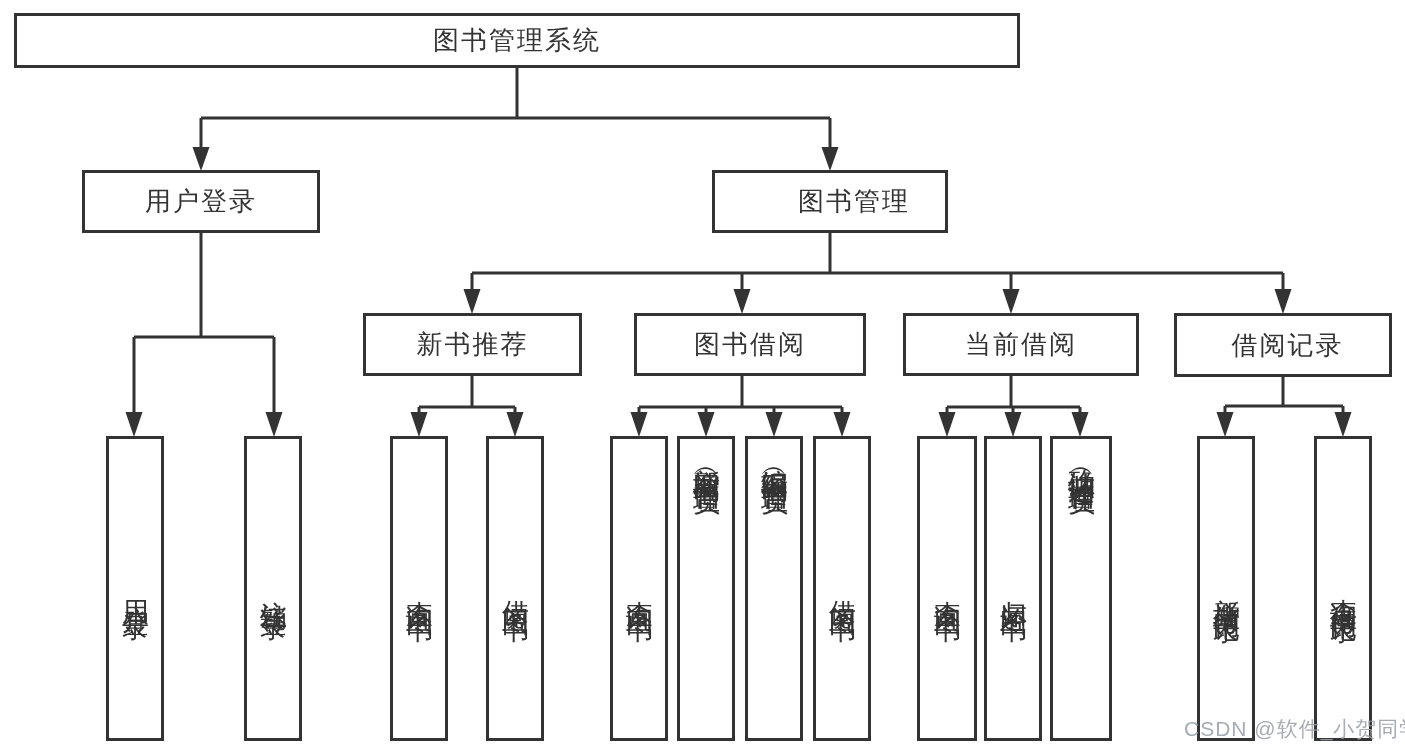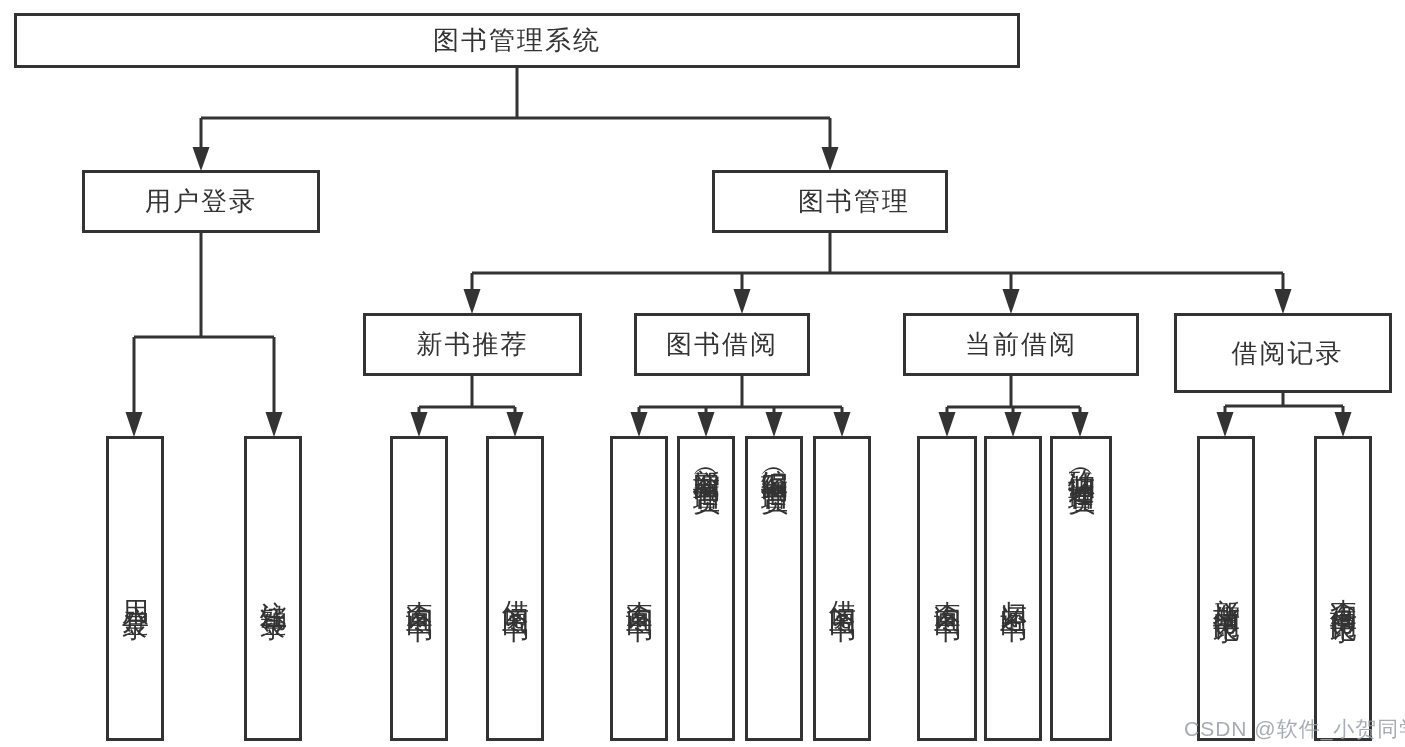--- a/index.html
+++ b/index.html
@@ -45,23 +45,23 @@
   .leaf.len9 { align-items: flex-start; padding-top: 8px; }
   .leaf.len9 .vtext { letter-spacing: 3px; }
 
   
   #n-root   { left: 14px;  top: 13px;  width: 1006px; height: 55px; }
   
   #n-login  { left: 82px;  top: 170px; width: 238px; height: 63px; }
   #n-mgmt   { left: 712px; top: 170px; width: 236px; height: 63px; padding-left: 48px; }
   
   #n-nbr    { left: 363px;  top: 313px; width: 219px; height: 63px; }
-  #n-bb     { left: 634px;  top: 313px; width: 176px; height: 63px; }
+  #n-bb     { left: 634px;  top: 313px; width: 232px; height: 63px; }
   #n-cb     { left: 903px;  top: 313px; width: 236px; height: 63px; }
-  #n-br     { left: 1174px; top: 313px; width: 218px; height: 80px; padding-left: 9px; }
+  #n-br     { left: 1174px; top: 313px; width: 218px; height: 64px; padding-left: 9px; }
   
   #l-a1 { left: 106px; }
   #l-a2 { left: 244px; }
   #l-b1 { left: 390px; }
   #l-b2 { left: 486px; }
   #l-c1 { left: 610px; }
   #l-c2 { left: 677px; }
   #l-c3 { left: 745px; }
   #l-c4 { left: 813px; }
   #l-d1 { left: 917px; width: 60px; }

